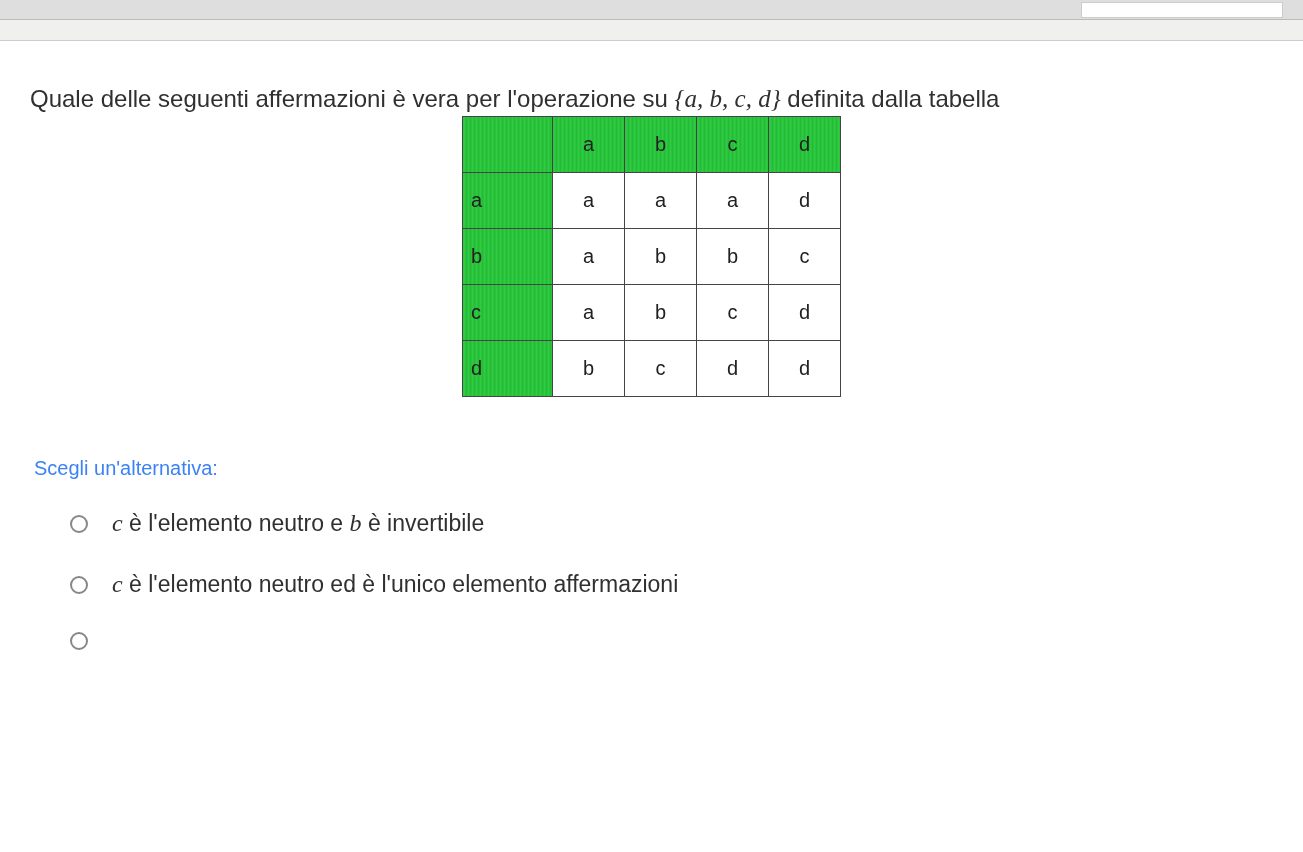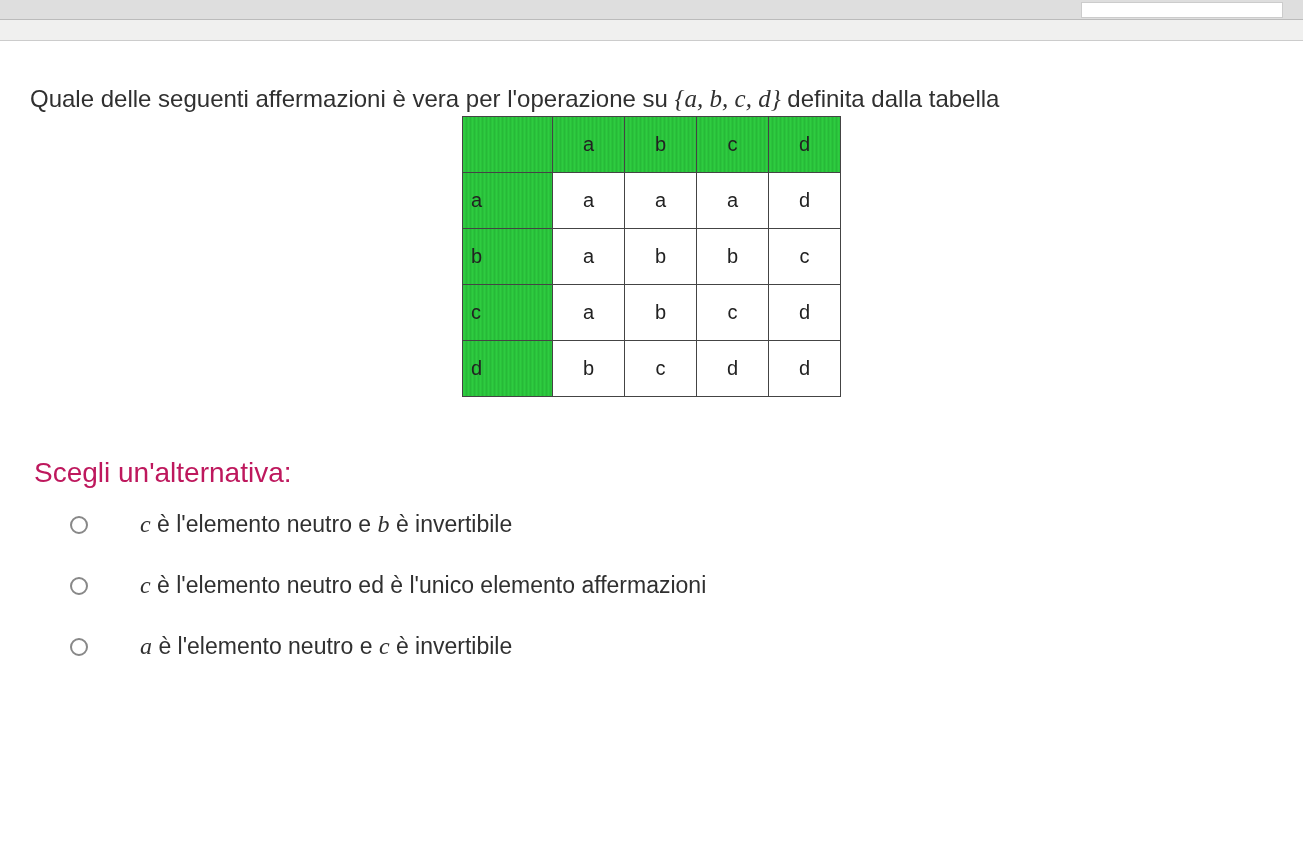--- a/index.html
+++ b/index.html
@@ -58,33 +58,32 @@
     }
     table.op-table th.row-header {
       text-align: left;
       padding-left: 8px;
       width: 90px;
     }
     table.op-table td {
       background: #fff;
     }
     .choose-label {
-      font-size: 28px;
-      color: #be185d;
-      margin-bottom: 22px;
+      font-size: 20px;
+      color: #3b82f6;
+      margin-bottom: 30px;
       margin-left: 4px;
     }
     .options {
       margin-left: 40px;
     }
     .option-row {
       display: flex;
       align-items: center;
       margin-bottom: 34px;
-      gap: 28px;
     }
     .radio {
       width: 18px;
       height: 18px;
       border-radius: 50%;
       border: 2px solid #888;
       background: #fff;
       margin-right: 24px;
       flex-shrink: 0;
     }
@@ -177,20 +176,17 @@
     <div class="option-row">
       <div class="radio"></div>
       <div class="option-text">
         <span></span><span class="ital">c</span><span> è l'elemento neutro ed è l'unico elemento affermazioni</span>
       </div>
     </div>
 
 
     <div class="option-row">
       <div class="radio"></div>
-      <div class="option-text">
-        <span></span><span class="ital">a</span><span> è l'elemento neutro e </span><span class="ital">c</span><span> è invertibile</span>
-      </div>
     </div>
 
   </div>
 
 </div>
 
 </body></html>

